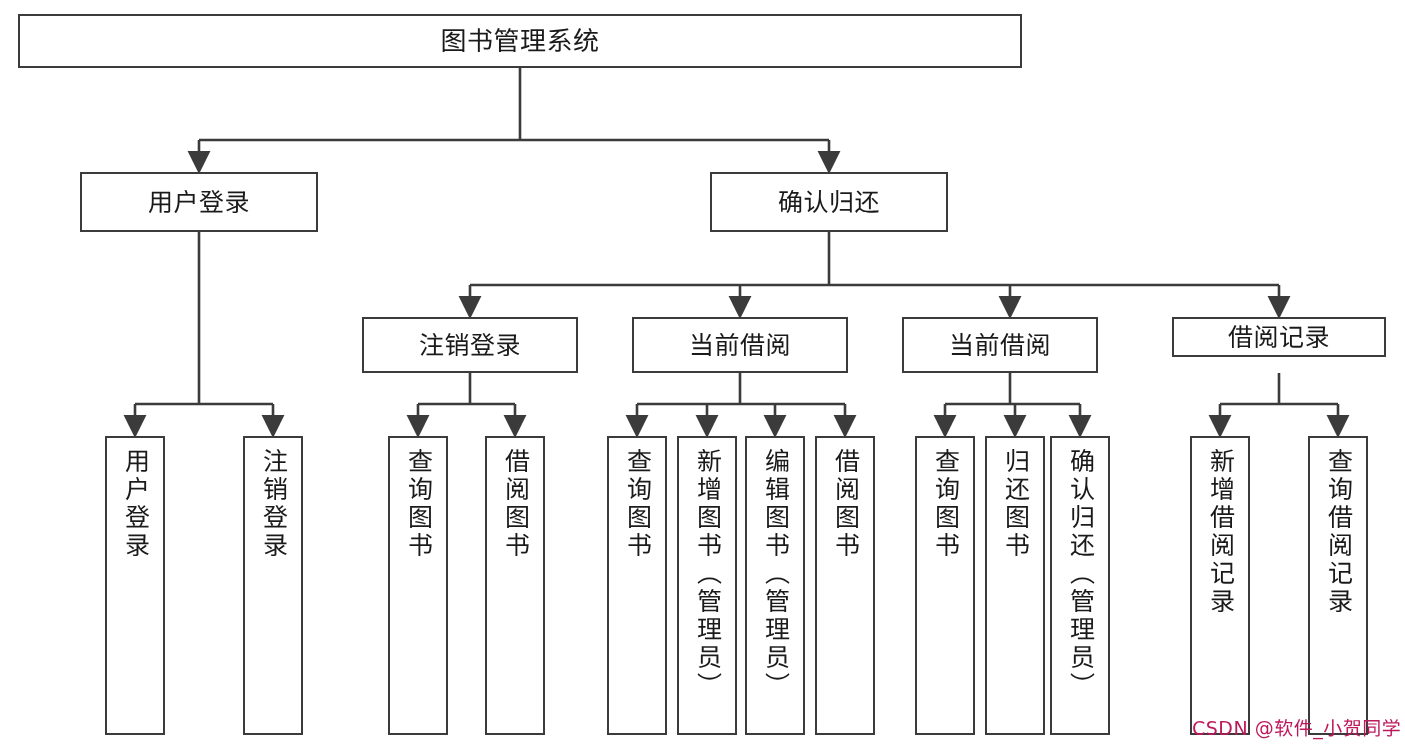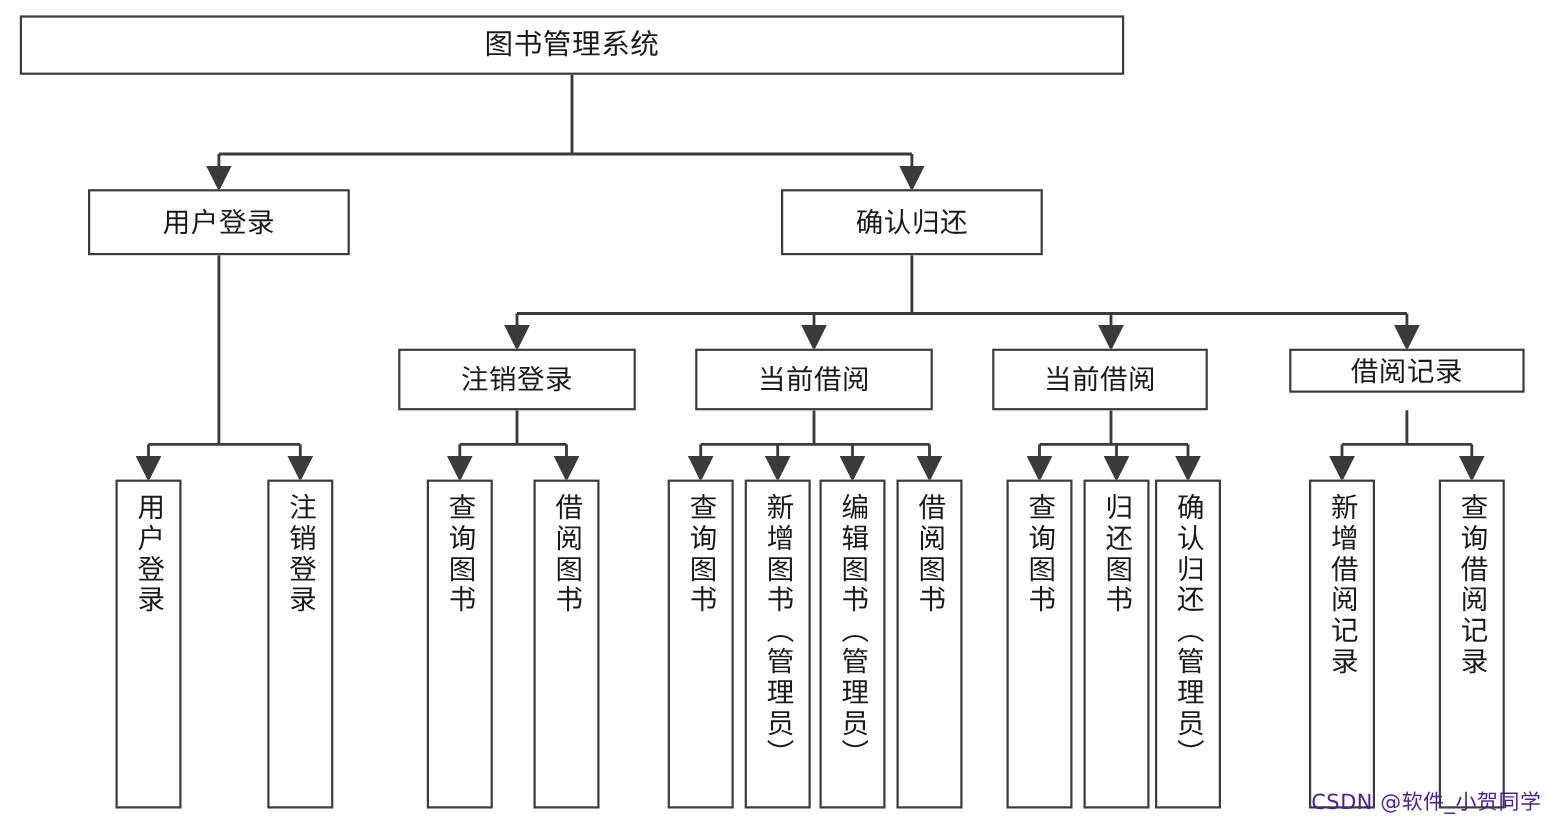--- a/index.html
+++ b/index.html
@@ -62,21 +62,21 @@
     writing-mode: vertical-rl;
     text-orientation: upright;
     font-size: 25px;
     line-height: 1;
     letter-spacing: 3px;
     white-space: nowrap;
   }
   .watermark {
     position: absolute;
     font-size: 19px;
-    color: #4c1d95;
+    color: #be185d;
     white-space: nowrap;
     z-index: 3;
     letter-spacing: 0.5px;
   }
 </style>
 </head>
 <body>
 
 <div id="canvas">
   <svg id="edges" viewBox="0 0 1405 747" xmlns="http://www.w3.org/2000/svg">

